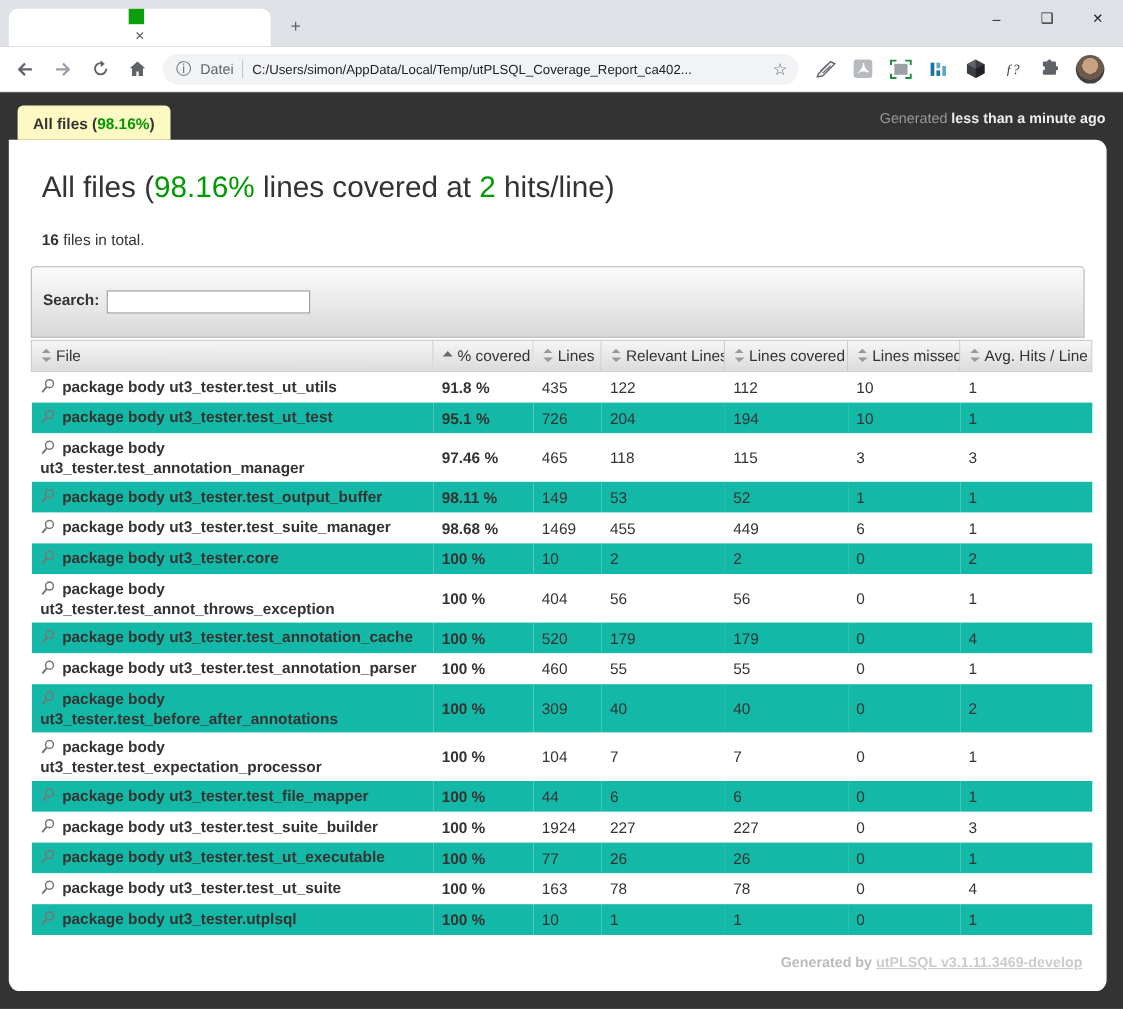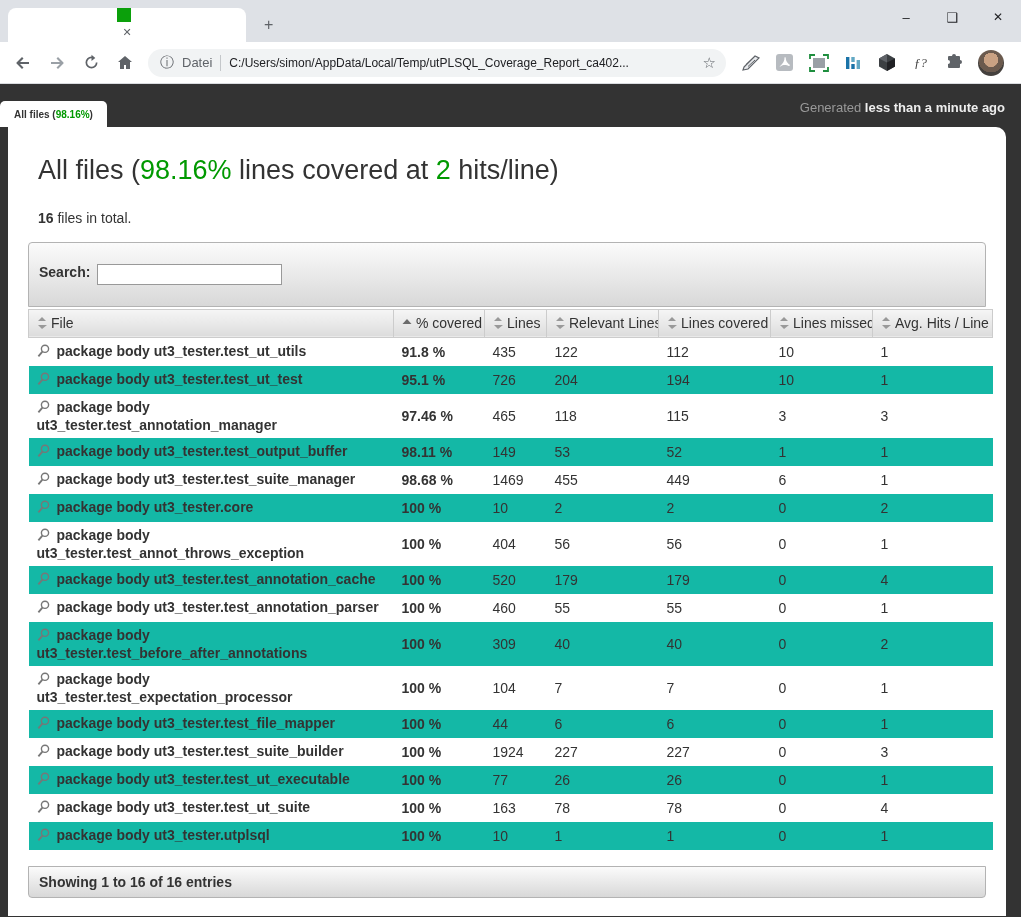--- a/index.html
+++ b/index.html
@@ -34,22 +34,22 @@
   .ext-area { display: flex; align-items: center; margin-left: 14px; gap: 13px; }
   .ext-icon { width: 21px; height: 21px; display: flex; align-items: center; justify-content: center; flex: none; }
   .ext-fn { font-size: 13px; color: #444; font-style: italic; font-family: "Liberation Serif", serif; }
   .avatar { width: 26px; height: 26px; border-radius: 50%;
             background: radial-gradient(circle at 50% 38%, #c9a183 0 34%, #6b5a4e 35% 60%, #44403d 61%); }
   .menu-dots { font-size: 15px; color: #5f6368; padding: 0 6px; }
 
   
   .page { height: 832px; background: #333; position: relative; }
   .page-header { height: 43px; display: flex; align-items: flex-end; justify-content: space-between; }
-  .report-tab { margin-left: 0; background: #ffffff; border-radius: 5px 5px 0 0; padding: 8px 14px 7px;
-                font-size: 10px; font-weight: bold; color: #333; }
+  .report-tab { margin-left: 16px; background: #fef9c3; border-radius: 5px 5px 0 0; padding: 8px 14px 7px;
+                font-size: 14px; font-weight: bold; color: #333; }
   .report-tab .pct { color: #090; }
   .gen-time { font-size: 13px; color: #999; margin: 0 16px 12px 0; }
   .gen-time b { color: #eee; }
 
   .panel { margin: 0 15px 0 8px; background: #fff; border-radius: 0 10px 10px 10px;
            padding: 24px 20px 16px; min-height: 766px; }
   h1.title { font-size: 27px; font-weight: normal; color: #333; margin: 4px 0 22px 10px; letter-spacing: 0; }
   h1.title .green { color: #090; }
   .stats { font-size: 14px; color: #333; margin-left: 10px; line-height: 1.55; margin-bottom: 12px; }
   .stats .green { color: #090; }
@@ -420,21 +420,20 @@
             <td class="pct">100 %</td>
             <td>10</td>
             <td>1</td>
             <td>1</td>
             <td>0</td>
             <td>1</td>
           </tr>
         </tbody>
     </table>
 
-    <div class="showingbar gradbar">Showing 1 to 16 of 16 entries</div>
 
     <div class="report-footer">
       <div><span>Generated by </span><a href="#">utPLSQL v3.1.11.3469-develop</a></div>
 
     </div>
   </div>
 </div>
 
 <div class="bottom-strip">
   

